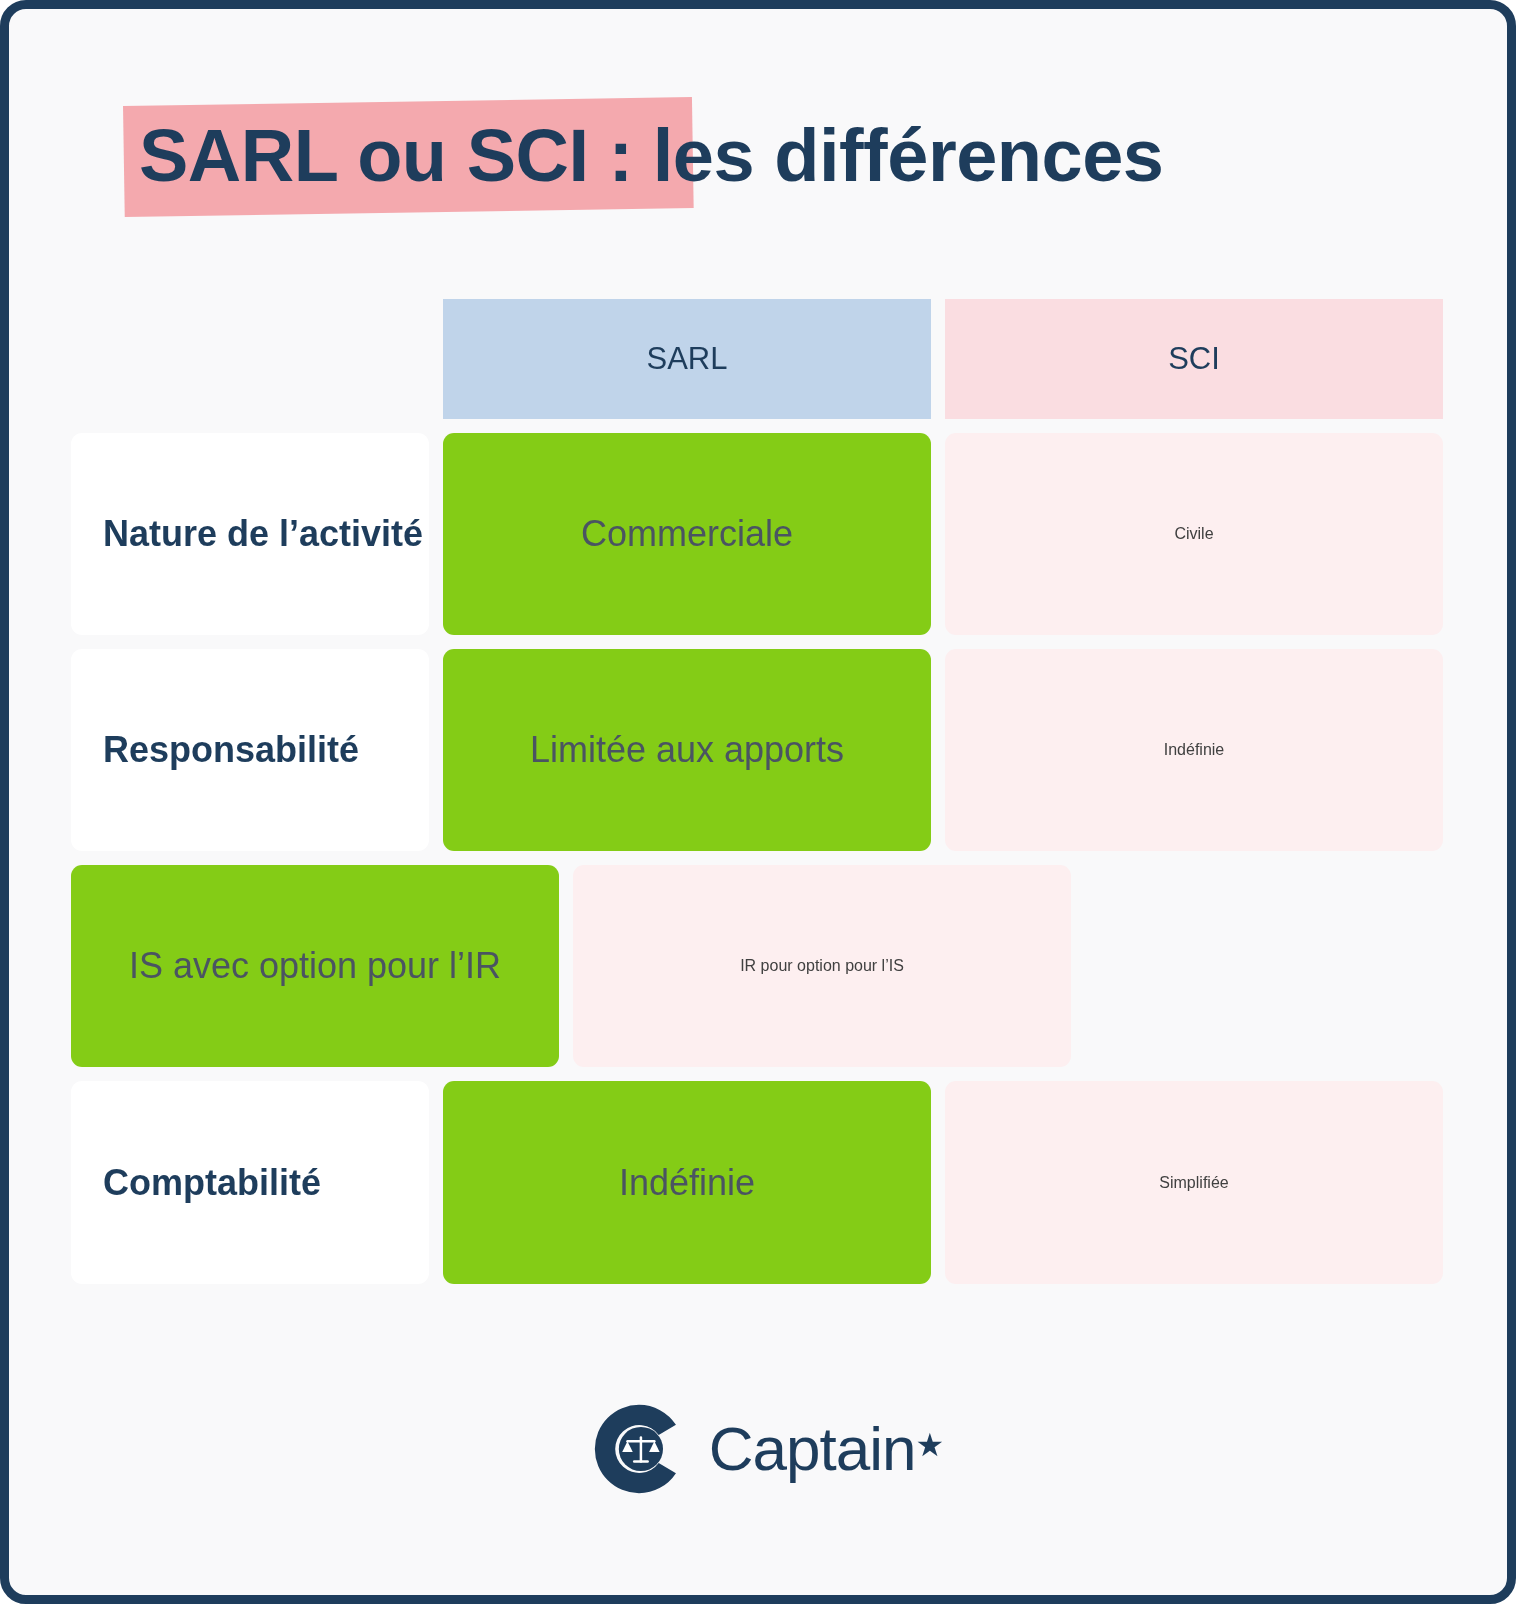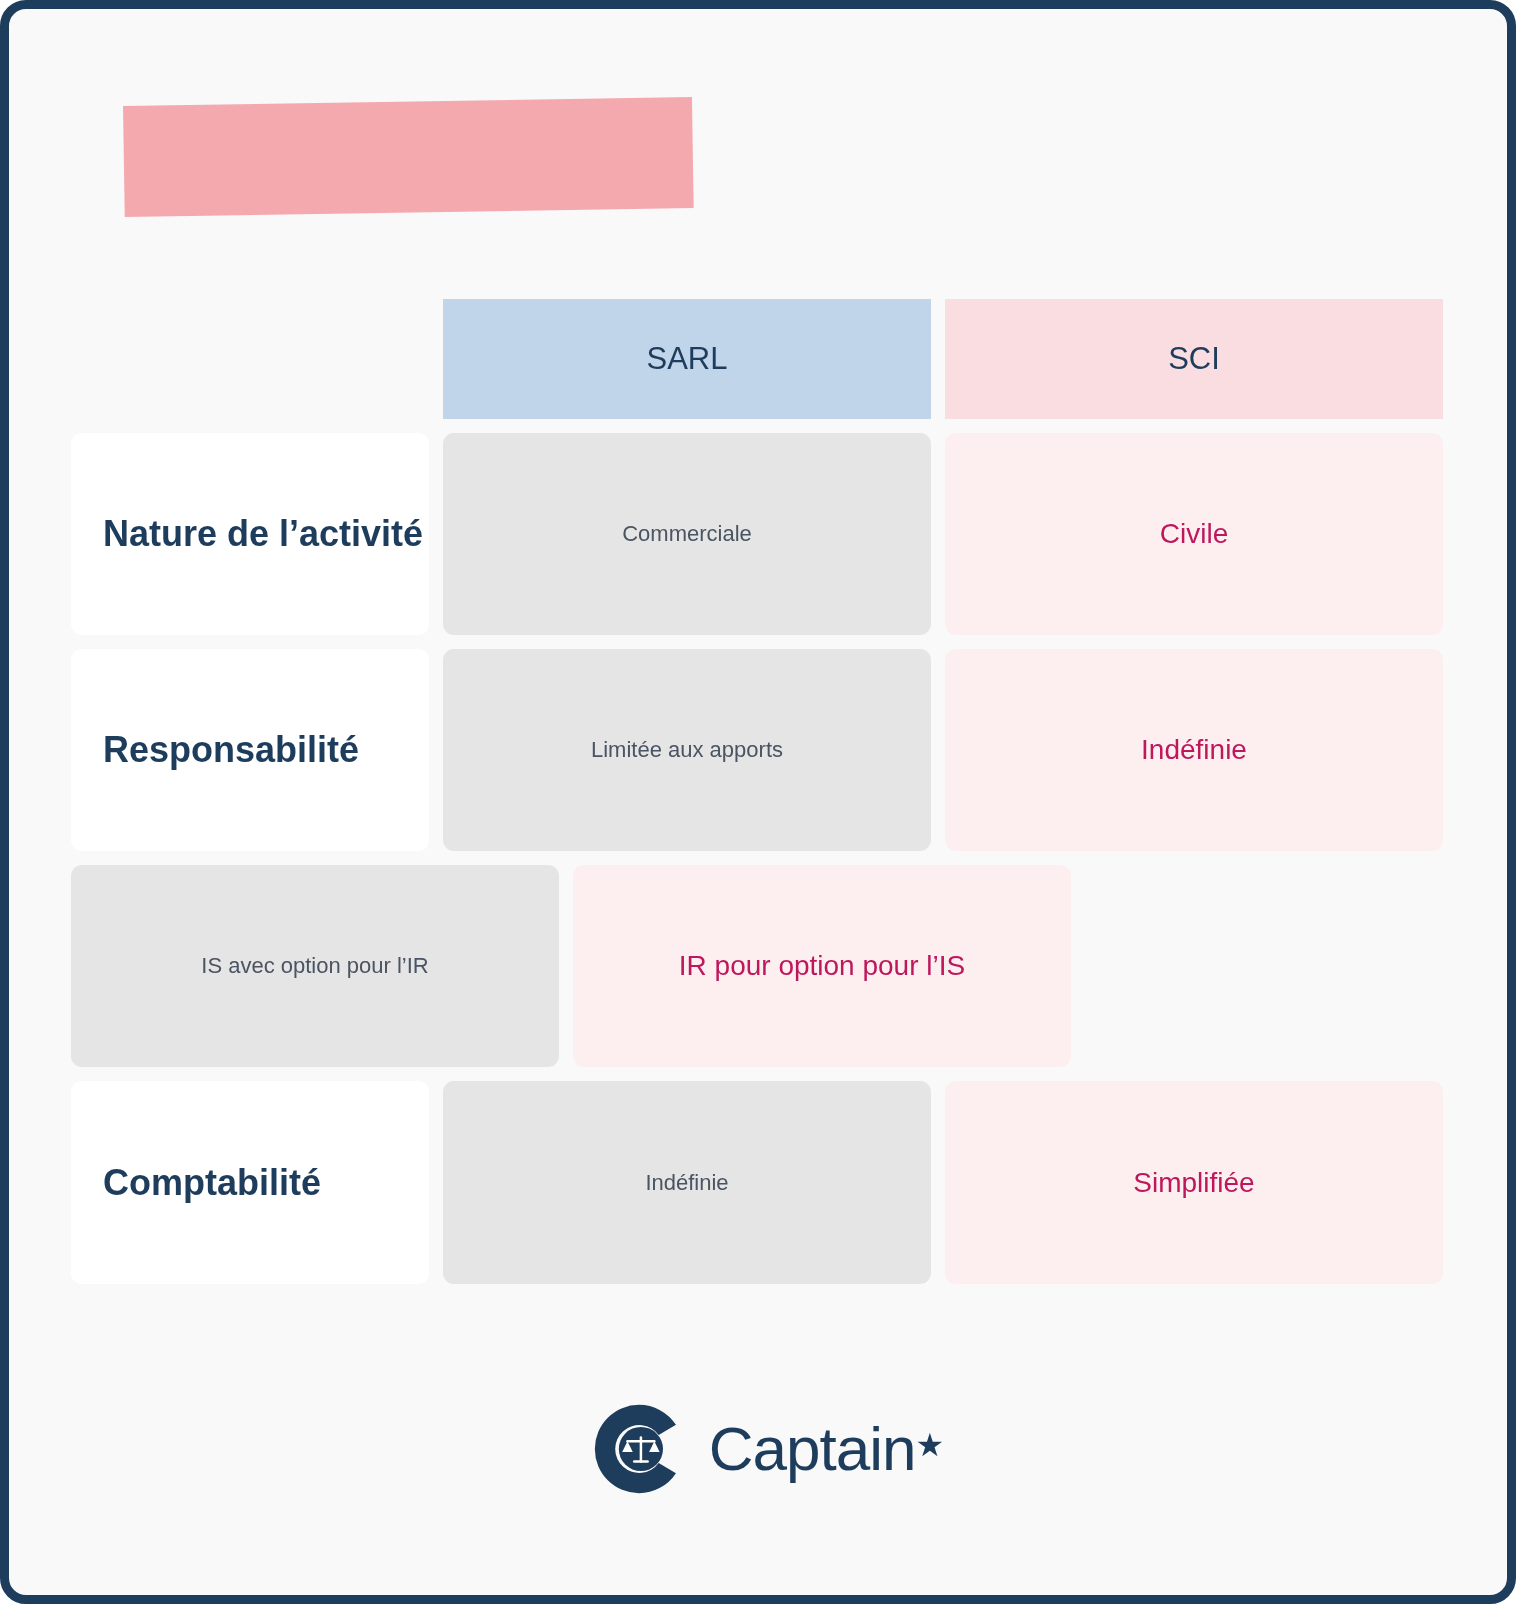--- a/index.html
+++ b/index.html
@@ -101,30 +101,30 @@
   }
   .cell-label {
     background: #ffffff;
     justify-content: flex-start;
     padding-left: 32px;
     font-size: 36px;
     font-weight: 700;
     color: #1e3d5c;
   }
   .cell-a {
-    background: #e5e5e5;
-    justify-content: center;
-    font-size: 22px;
+    background: #84cc16;
+    justify-content: center;
+    font-size: 36px;
     color: #4a5462;
   }
   .cell-b {
     background: #fdeff0;
     justify-content: center;
-    font-size: 28px;
-    color: #be185d;
+    font-size: 16px;
+    color: #404040;
   }
 
   
   .logo {
     position: absolute;
     left: 0;
     top: 1392px;
     width: 1516px;
     display: flex;
     align-items: center;
@@ -150,20 +150,21 @@
     top: -4px;
   }
 </style>
 </head>
 <body>
 
 <div class="card">
 
   <div class="title-wrap">
     <div class="title-highlight"></div>
+    <div class="title-text"><span class="hl">SARL ou SCI</span><span> : les différences</span></div>
   </div>
 
   <div class="table">
 
     <div class="grid-row">
       <div class="col-label head-cell head-blank"></div>
       <div class="col-a head-cell head-sarl">SARL</div>
       <div class="col-b head-cell head-sci">SCI</div>
     </div>
 

